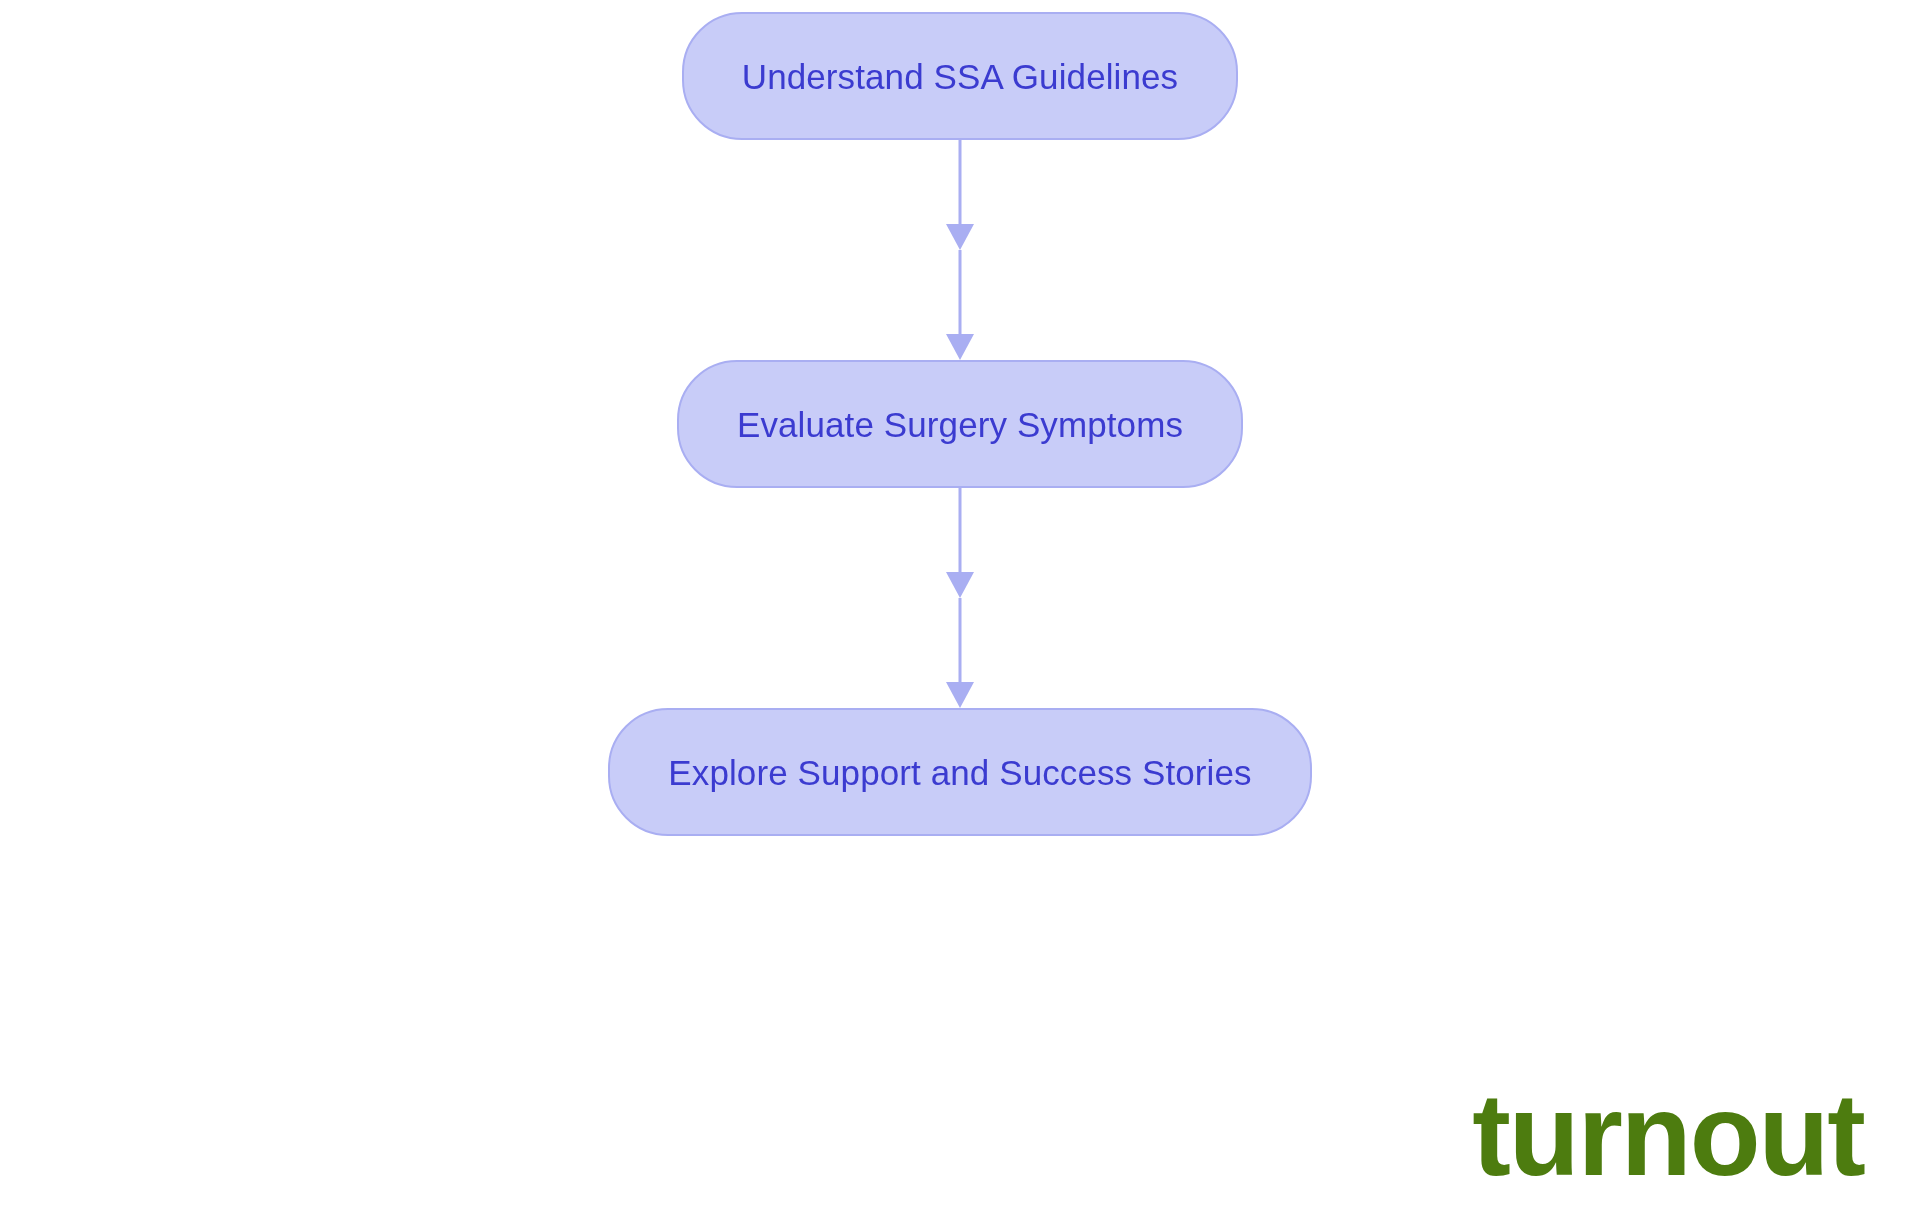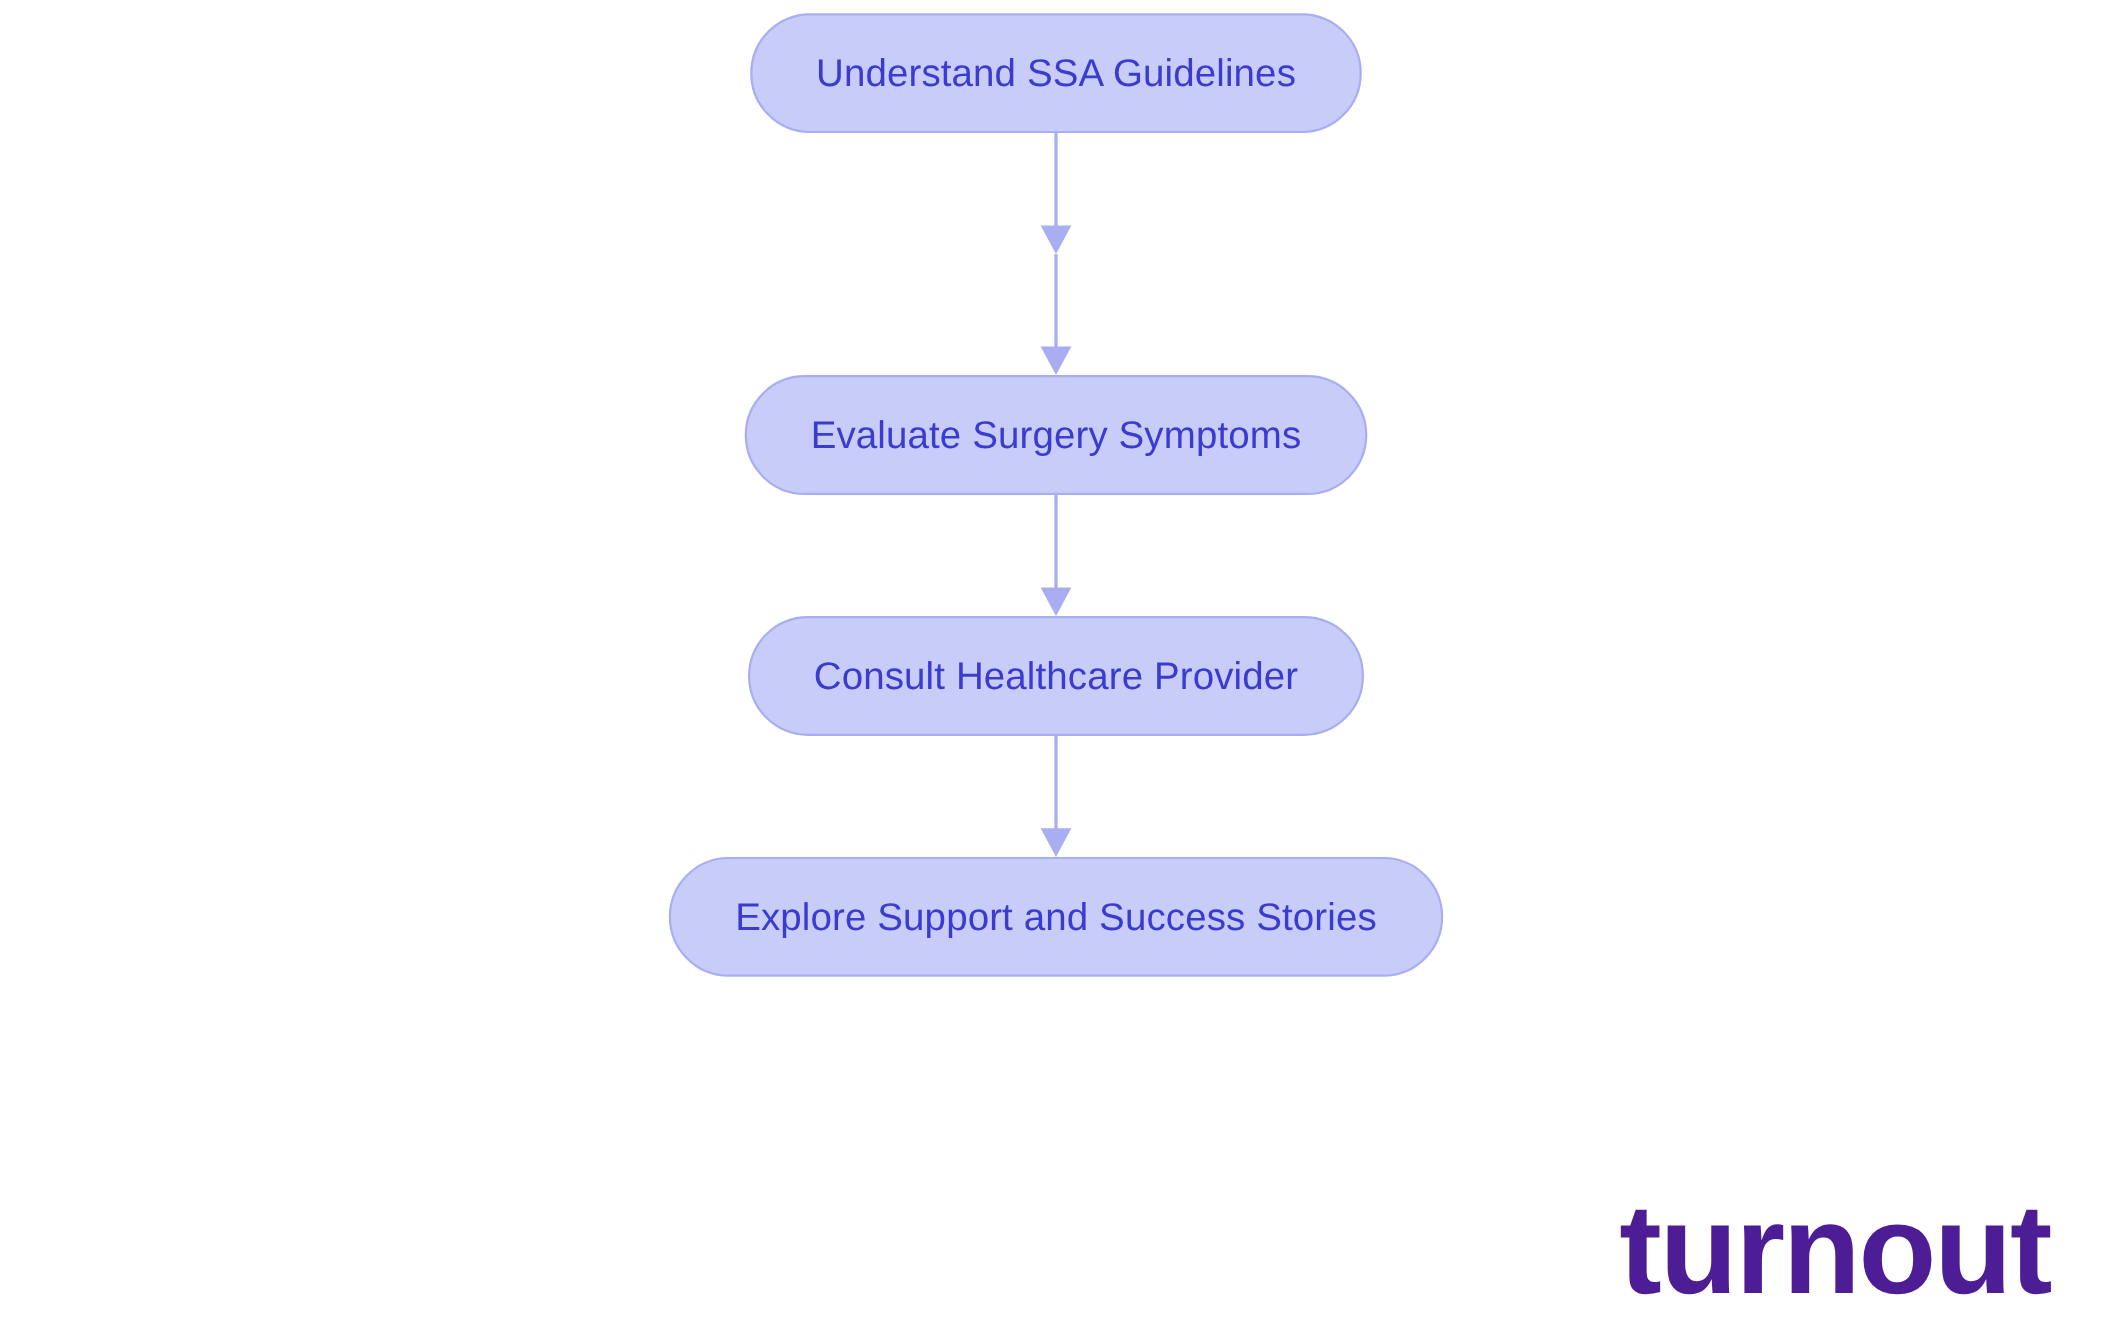--- a/index.html
+++ b/index.html
@@ -31,21 +31,21 @@
     top: 0;
     width: 1920px;
     display: flex;
     flex-direction: column;
     align-items: center;
   }
 
   .node {
     position: relative;
     box-sizing: border-box;
-    height: 109px;
+    height: 128px;
     border: 2px solid #a9aef2;
     background: #c8ccf8;
     border-radius: 60px;
     display: flex;
     align-items: center;
     justify-content: center;
     padding: 0 58px;
     white-space: nowrap;
   }
 
@@ -88,21 +88,21 @@
   }
 
   
   .brand {
     position: absolute;
     right: 56px;
     bottom: 22px;
     font-family: "Liberation Sans", sans-serif;
     font-size: 116px;
     font-weight: 700;
-    color: #4c1d95;
+    color: #4d7c0f;
     letter-spacing: -2px;
     line-height: 1;
     user-select: none;
   }
 </style>
 </head>
 <body>
 
 <div id="canvas">
 
@@ -125,23 +125,20 @@
 
     <div class="node">
       <span class="node-label">Evaluate Surgery Symptoms</span>
     </div>
 
     <div class="connector">
       <div class="stem"></div>
       <div class="head"></div>
     </div>
 
-    <div class="node">
-      <span class="node-label">Consult Healthcare Provider</span>
-    </div>
 
     <div class="connector">
       <div class="stem"></div>
       <div class="head"></div>
     </div>
 
     <div class="node">
       <span class="node-label">Explore Support and Success Stories</span>
     </div>
 

